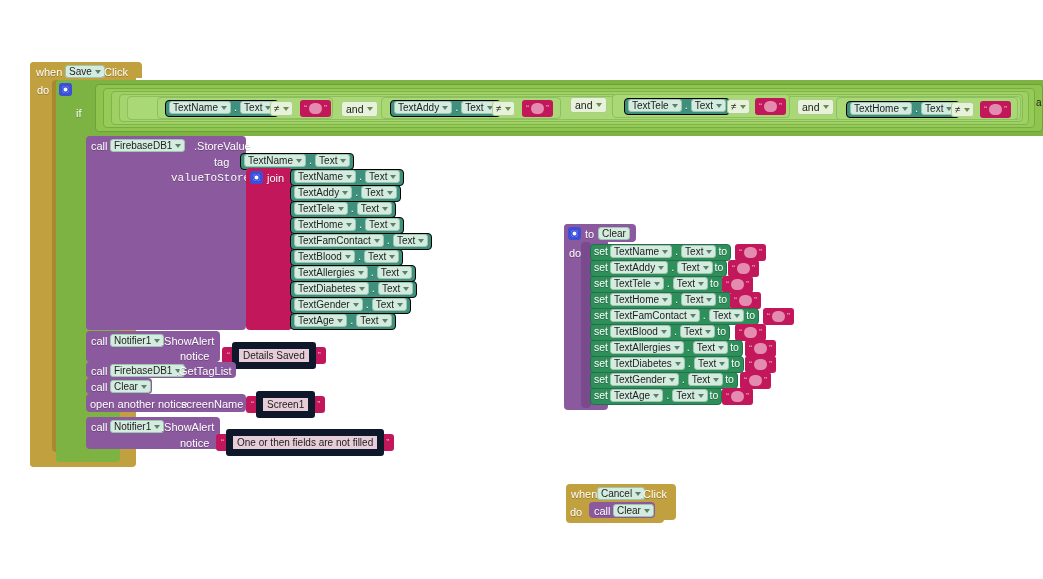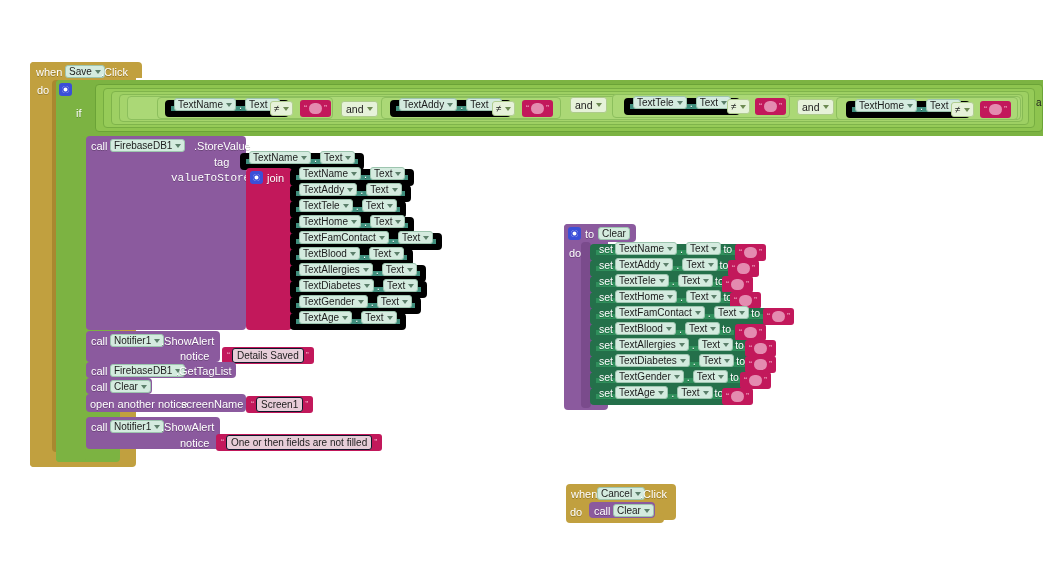--- a/index.html
+++ b/index.html
@@ -30,22 +30,22 @@
 
   
   .gear{position:absolute;width:13px;height:13px;border-radius:3px;
         background:#3b4fd8;display:flex;align-items:center;
         justify-content:center;}
   .gear::before{content:"";width:7px;height:7px;border-radius:50%;
         background:#fff;box-shadow:0 0 0 1.5px #3b4fd8 inset;}
 
   
   .getter{position:absolute;height:17px;background:#3f8f7d;
-          border:6px solid #000000;border-radius:4px;
-          display:flex;align-items:flex-end;padding:0 3px;gap:2px;box-sizing:border-box;}
+          border:1px solid #000000;border-radius:4px;
+          display:flex;align-items:flex-start;padding:0 3px;gap:2px;box-sizing:border-box;}
   .getter.setmode{background:#2f8f5b;border-color:#24704a;}
   .fld{height:13px;background:#d4ebdf;border:1px solid #9dc5af;border-radius:3px;
        color:#1c1c1c;font-size:10px;line-height:12px;padding:0 3px;
        display:flex;align-items:center;gap:3px;white-space:nowrap;box-sizing:border-box;
        text-shadow:none;}
   .caret{width:0;height:0;border-left:3.5px solid transparent;
          border-right:3.5px solid transparent;border-top:4px solid #5c7f6b;}
   .dot{color:#fff;font-size:11px;padding:0 1px;text-shadow:0 1px 0 rgba(0,0,0,.3);}
 
   
@@ -59,21 +59,21 @@
            border-radius:3px;color:#1c1c1c;font-size:10.5px;display:flex;
            align-items:center;gap:3px;padding:0 4px;box-sizing:border-box;text-shadow:none;}
   .andchip .caret{border-top-color:#6d8a52;}
 
   
   .strblk{position:absolute;height:17px;background:#c2185b;border-radius:3px;
           display:flex;align-items:center;gap:2px;padding:0 4px;box-sizing:border-box;}
   .strblk .q{color:#f0a8c4;font-size:9px;line-height:9px;}
   .strblk .slot{height:11px;width:13px;border-radius:6px;background:#e48bb0;}
   .strblk.txt{padding:0 5px;}
-  .strblk .tval{height:13px;background:#e7cdd8;border:1px solid #0f172a;border-radius:3px;
+  .strblk .tval{height:13px;background:#e7cdd8;border:7px solid #0f172a;border-radius:3px;
         color:#1c1c1c;font-size:10px;line-height:12px;padding:0 4px;white-space:nowrap;
         text-shadow:none;display:flex;align-items:center;}
 </style>
 </head>
 <body>
 
 <div class="canvas">
 
   <div class="blk gold" style="left:30px;top:62px;width:112px;height:16px;border-radius:4px 4px 0 0;"></div>
   <div class="blk gold" style="left:30px;top:62px;width:106px;height:405px;"></div>

